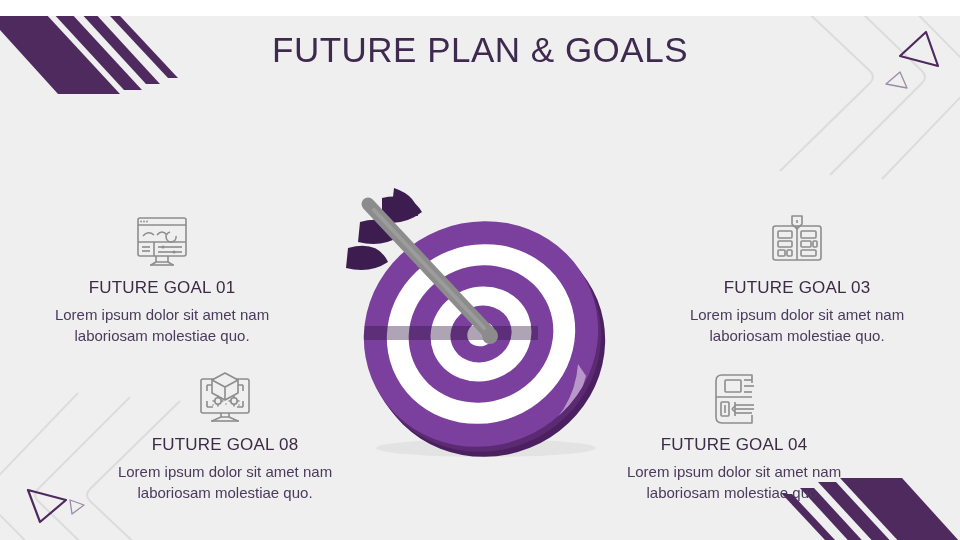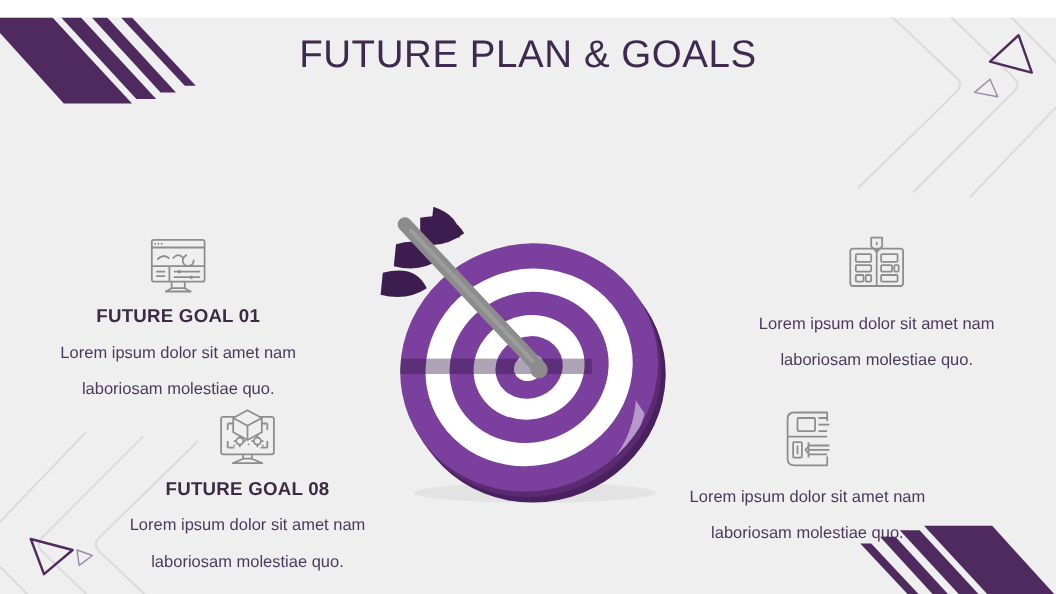--- a/index.html
+++ b/index.html
@@ -64,28 +64,28 @@
     width: 280px;
   }
   .goal-icon {
     display: block;
     margin: 0 auto 8px auto;
     width: 64px;
     height: 56px;
   }
   .goal-title {
     font-size: 17px;
-    font-weight: bold;
+    font-weight: normal;
     color: #3b2b45;
     letter-spacing: 0.2px;
     margin-bottom: 6px;
   }
   .goal-desc {
     font-size: 15px;
-    line-height: 33px;
+    line-height: 21px;
     color: #4a3a5c;
   }
 
   #goal-1 { left: 22px;  top: 198px; }
   #goal-2 { left: 85px;  top: 355px; }
   #goal-3 { left: 657px; top: 198px; }
   #goal-4 { left: 594px; top: 355px; }
 
   
   .target-art {
@@ -262,20 +262,21 @@
         <rect x="13" y="17" width="14" height="7" rx="1"></rect>
         <rect x="13" y="27" width="14" height="6" rx="1"></rect>
         <rect x="13" y="36" width="7" height="6" rx="1"></rect>
         <rect x="22" y="36" width="5" height="6" rx="1"></rect>
         <rect x="36" y="17" width="15" height="7" rx="1"></rect>
         <rect x="36" y="27" width="10" height="6" rx="1"></rect>
         <rect x="48" y="27" width="4" height="6" rx="1"></rect>
         <rect x="36" y="36" width="15" height="6" rx="1"></rect>
       </g>
     </svg>
+    <div class="goal-title">FUTURE GOAL 03</div>
     <div class="goal-desc">Lorem ipsum dolor sit amet nam laboriosam molestiae quo.</div>
   </div>
 
   <div class="goal" id="goal-4">
     <svg class="goal-icon" viewBox="0 0 64 56">
       <g fill="none" stroke="#8d8d8d" stroke-width="1.6" stroke-linejoin="round">
         <path d="M 20 4 Q 14 4 14 10 L 14 46 Q 14 52 20 52 L 50 52 L 50 44"></path>
         <path d="M 20 4 L 50 4 L 50 12"></path>
         <line x1="14" y1="26" x2="50" y2="26"></line>
         <rect x="23" y="9" width="16" height="12" rx="1"></rect>
@@ -284,16 +285,17 @@
         <line x1="42" y1="21" x2="50" y2="21"></line>
         <rect x="19" y="31" width="8" height="14" rx="1"></rect>
         <line x1="23" y1="34" x2="23" y2="42"></line>
         <path d="M 33 31 L 33 45"></path>
         <line x1="33" y1="34" x2="52" y2="34"></line>
         <line x1="33" y1="38" x2="52" y2="38"></line>
         <line x1="33" y1="42" x2="50" y2="42"></line>
         <path d="M 30 38 L 33 35 M 30 38 L 33 41"></path>
       </g>
     </svg>
+    <div class="goal-title">FUTURE GOAL 04</div>
     <div class="goal-desc">Lorem ipsum dolor sit amet nam laboriosam molestiae quo.</div>
   </div>
 
 </div>
 
 </body></html>

